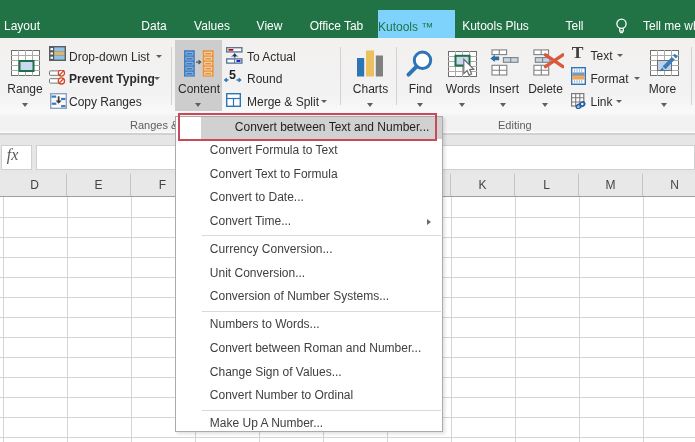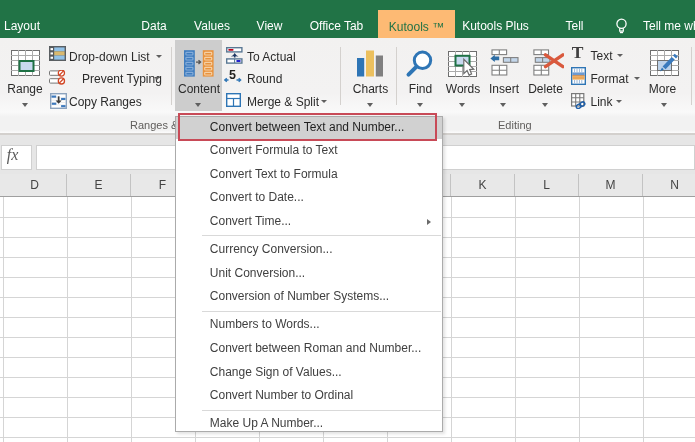--- a/index.html
+++ b/index.html
@@ -3,21 +3,21 @@
 <meta charset="utf-8">
 <style>
   * { margin:0; padding:0; box-sizing:border-box; }
   html,body { width:695px; height:442px; overflow:hidden; }
   body { font-family:"Liberation Sans", sans-serif; position:relative; background:#fff; }
   .abs { position:absolute; }
 
   
   #tabbar { left:0; top:0; width:695px; height:38px; background:#217346; }
   .tab { position:absolute; top:0; height:38px; line-height:52px; color:#fff; font-size:12px; text-align:center; white-space:nowrap; }
-  #seltab { position:absolute; left:378px; top:10px; width:77px; height:28px; background:#fdba74; color:#217346; font-size:12px; text-align:center; line-height:34px; white-space:nowrap; }
+  #seltab { position:absolute; left:378px; top:10px; width:77px; height:28px; background:#7dd3fc; color:#217346; font-size:12px; line-height:34px; white-space:nowrap; }
 
   
   #ribbon { left:0; top:38px; width:695px; height:97px; background:linear-gradient(#f2f1f0 0px, #f3f2f2 55px, #f9f9f9 74px, #f2f2f2 79px, #f2f2f2 92px, #fcfcfc 95px); border-bottom:2px solid #d3d0cd; }
   .vsep { position:absolute; top:9px; width:1px; height:58px; background:#d4d1ce; }
   .biglabel { position:absolute; font-size:12px; color:#2b2b2b; text-align:center; white-space:nowrap; }
   .caret { position:absolute; width:0; height:0; border-left:3.5px solid transparent; border-right:3.5px solid transparent; border-top:4px solid #5f5f5f; }
   .scaret { position:absolute; width:0; height:0; border-left:3px solid transparent; border-right:3px solid transparent; border-top:3.5px solid #5f5f5f; }
   .rowlabel { position:absolute; font-size:12px; color:#2b2b2b; white-space:nowrap;text-align:center; }
   .grplabel { position:absolute; top:81px; font-size:11px; color:#605e5c; white-space:nowrap; }
 
@@ -35,21 +35,21 @@
   #gv { left:3px; top:197px; width:692px; height:245px;
     background:repeating-linear-gradient(to right, #d5d5d5 0 1px, transparent 1px 64px); }
   #gh { left:0; top:217px; width:695px; height:225px;
     background:repeating-linear-gradient(to bottom, #d5d5d5 0 1px, transparent 1px 20px); }
 
   
   #menu { left:175.3px; top:115.5px; width:268.2px; height:316.5px; background:#fff; border:1px solid #ababab; box-shadow:2px 2px 3px rgba(0,0,0,.12); }
   .mi { position:relative; height:23.7px; font-size:12px; color:#404040; line-height:23.7px; padding-left:33.5px; white-space:nowrap; }
   .msep { height:4.3px; position:relative; }
   .msep:after { content:""; position:absolute; left:26px; right:1px; top:1.6px; height:1px; background:#d9d9d9; }
-  #hooveritem { background:#d1d1d1; }
+  #hooveritem { background:#d1d1d1;margin-left:25px; }
   .subarr { position:absolute; right:11px; top:8.5px; width:0; height:0; border-top:3.5px solid transparent; border-bottom:3.5px solid transparent; border-left:4.5px solid #6a6a6a; }
 
   
   #redbox { left:177.5px; top:113px; width:259px; height:28px; border:2.2px solid #c84a57; z-index:50; }
 </style>
 </head>
 <body>
 
 <div class="abs" id="tabbar">
   <div class="tab" style="left:0px;width:44px;">Layout</div>
@@ -98,21 +98,21 @@
   <div class="scaret" style="left:156px;top:16.5px;"></div>
 
   <svg class="abs" style="left:49px;top:32px;" width="17" height="15" viewBox="0 0 17 15">
     <rect x="0.5" y="0.9" width="11" height="4.4" rx="0.8" fill="#fff" stroke="#777"></rect>
     <rect x="0.5" y="8.7" width="11" height="4.4" rx="0.8" fill="#fff" stroke="#777"></rect>
     <circle cx="12.4" cy="3.1" r="3.1" fill="#fff" stroke="#d24726" stroke-width="1.3"></circle>
     <line x1="10.3" y1="5.3" x2="14.5" y2="0.9" stroke="#d24726" stroke-width="1.3"></line>
     <circle cx="12.4" cy="10.9" r="3.1" fill="#fff" stroke="#d24726" stroke-width="1.3"></circle>
     <line x1="10.3" y1="13.1" x2="14.5" y2="8.7" stroke="#d24726" stroke-width="1.3"></line>
   </svg>
-  <div class="rowlabel" style="left:82px;top:34px;">Prevent Typing</div>
+  <div class="rowlabel" style="left:69px;top:34px;font-weight:bold;">Prevent Typing</div>
   <div class="scaret" style="left:153.5px;top:39px;"></div>
 
   <svg class="abs" style="left:49.5px;top:54.5px;" width="17" height="16" viewBox="0 0 17 16">
     <rect x="0.7" y="0.7" width="15.6" height="14.6" fill="#fff" stroke="#8da3bd" stroke-width="1.4"></rect>
     <path d="M1.4 4.9 H15.6 M1.4 7.2 H15.6 M1.4 9.5 H15.6 M1.4 11.8 H15.6" stroke="#e0e0e0" stroke-width="0.6"></path>
     <rect x="1.5" y="2.5" width="4.7" height="2.2" fill="#3c78bc"></rect>
     <rect x="11.1" y="4.9" width="4.3" height="2.1" fill="#3c78bc"></rect>
     <rect x="1.8" y="9.7" width="4.5" height="2.1" fill="#3c78bc"></rect>
     <rect x="11.1" y="12.1" width="4.4" height="2.1" fill="#3c78bc"></rect>
     <rect x="7.8" y="3.3" width="1.7" height="4.7" fill="#3a3a3a"></rect>

